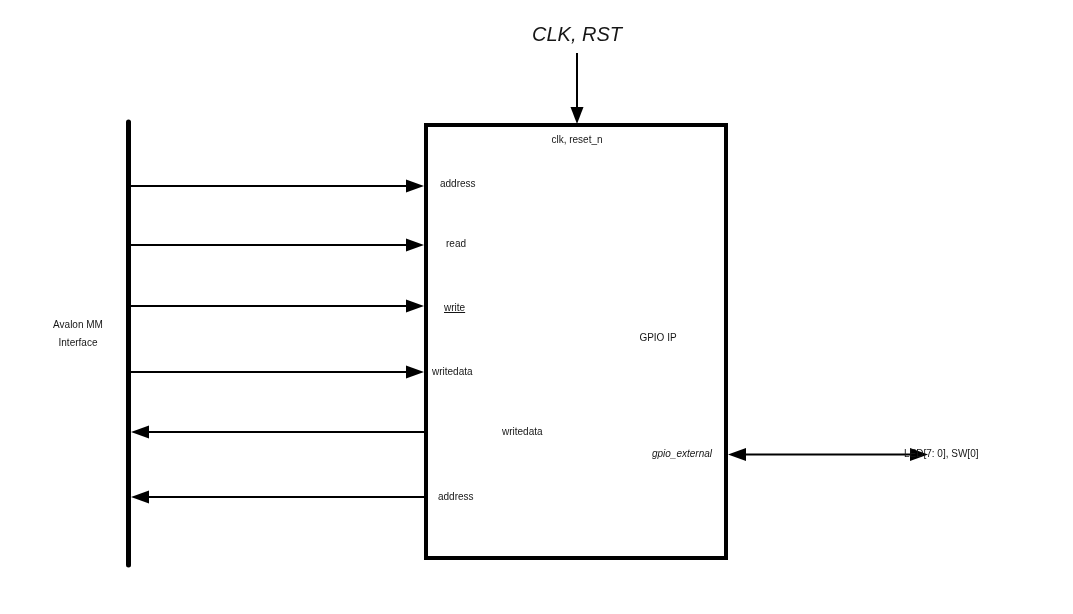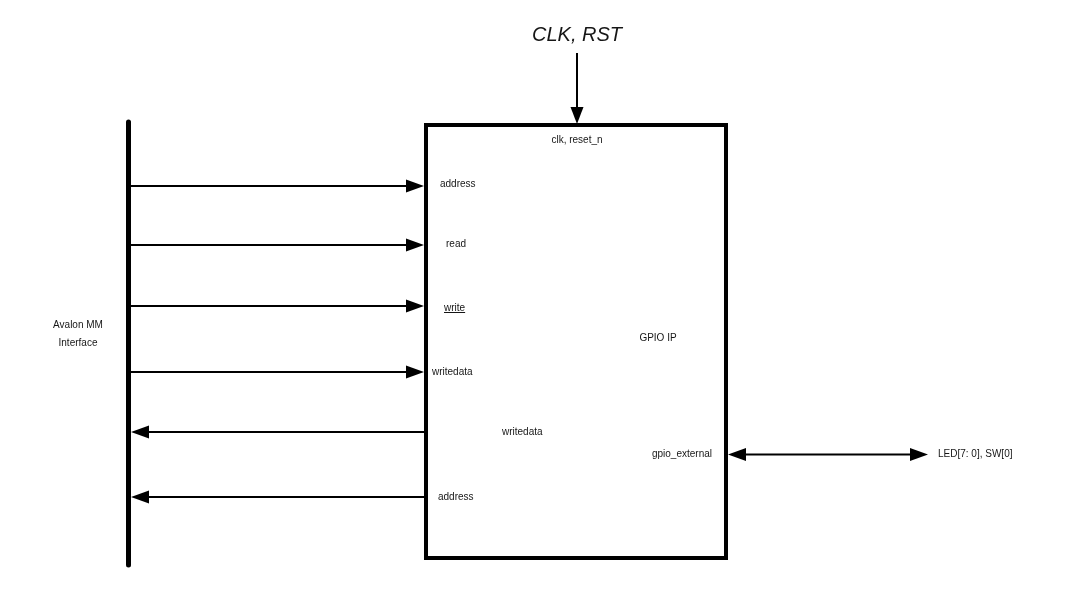--- a/index.html
+++ b/index.html
@@ -24,21 +24,21 @@
     height: 614px;
   }
   .lbl {
     position: absolute;
     font-size: 10px;
     line-height: 16px;
     color: #161616;
     white-space: nowrap;
   }
   .lbl.center { text-align: center; }
-  .lbl.right  { text-align: right; }
+  .lbl.right  { text-align: right; font-style: italic; }
   .lbl.big    { font-size: 20px; font-style: italic; }
   .two-line   { line-height: 18px; white-space: normal; }
 </style>
 </head>
 <body>
 
 <div id="stage">
 
   <svg id="diagram-svg" viewBox="0 0 1073 614" xmlns="http://www.w3.org/2000/svg">
 
@@ -90,15 +90,15 @@
   <div class="lbl" style="left:432px; top:364px;">writedata</div>
 
   <div class="lbl" style="left:460px; top:424px;margin-left:42px;">writedata</div>
 
   <div class="lbl" style="left:438px; top:489px;">address</div>
 
   <div class="lbl center" style="left:606px; top:330px; width:104px;">GPIO IP</div>
 
   <div class="lbl right" style="left:592px; top:446px; width:120px;">gpio_external</div>
 
-  <div class="lbl" style="left:938px; top:446px;text-align:center;">LED[7: 0], SW[0]</div>
+  <div class="lbl" style="left:904px; top:446px;text-align:center;">LED[7: 0], SW[0]</div>
 
 </div>
 
 </body></html>

